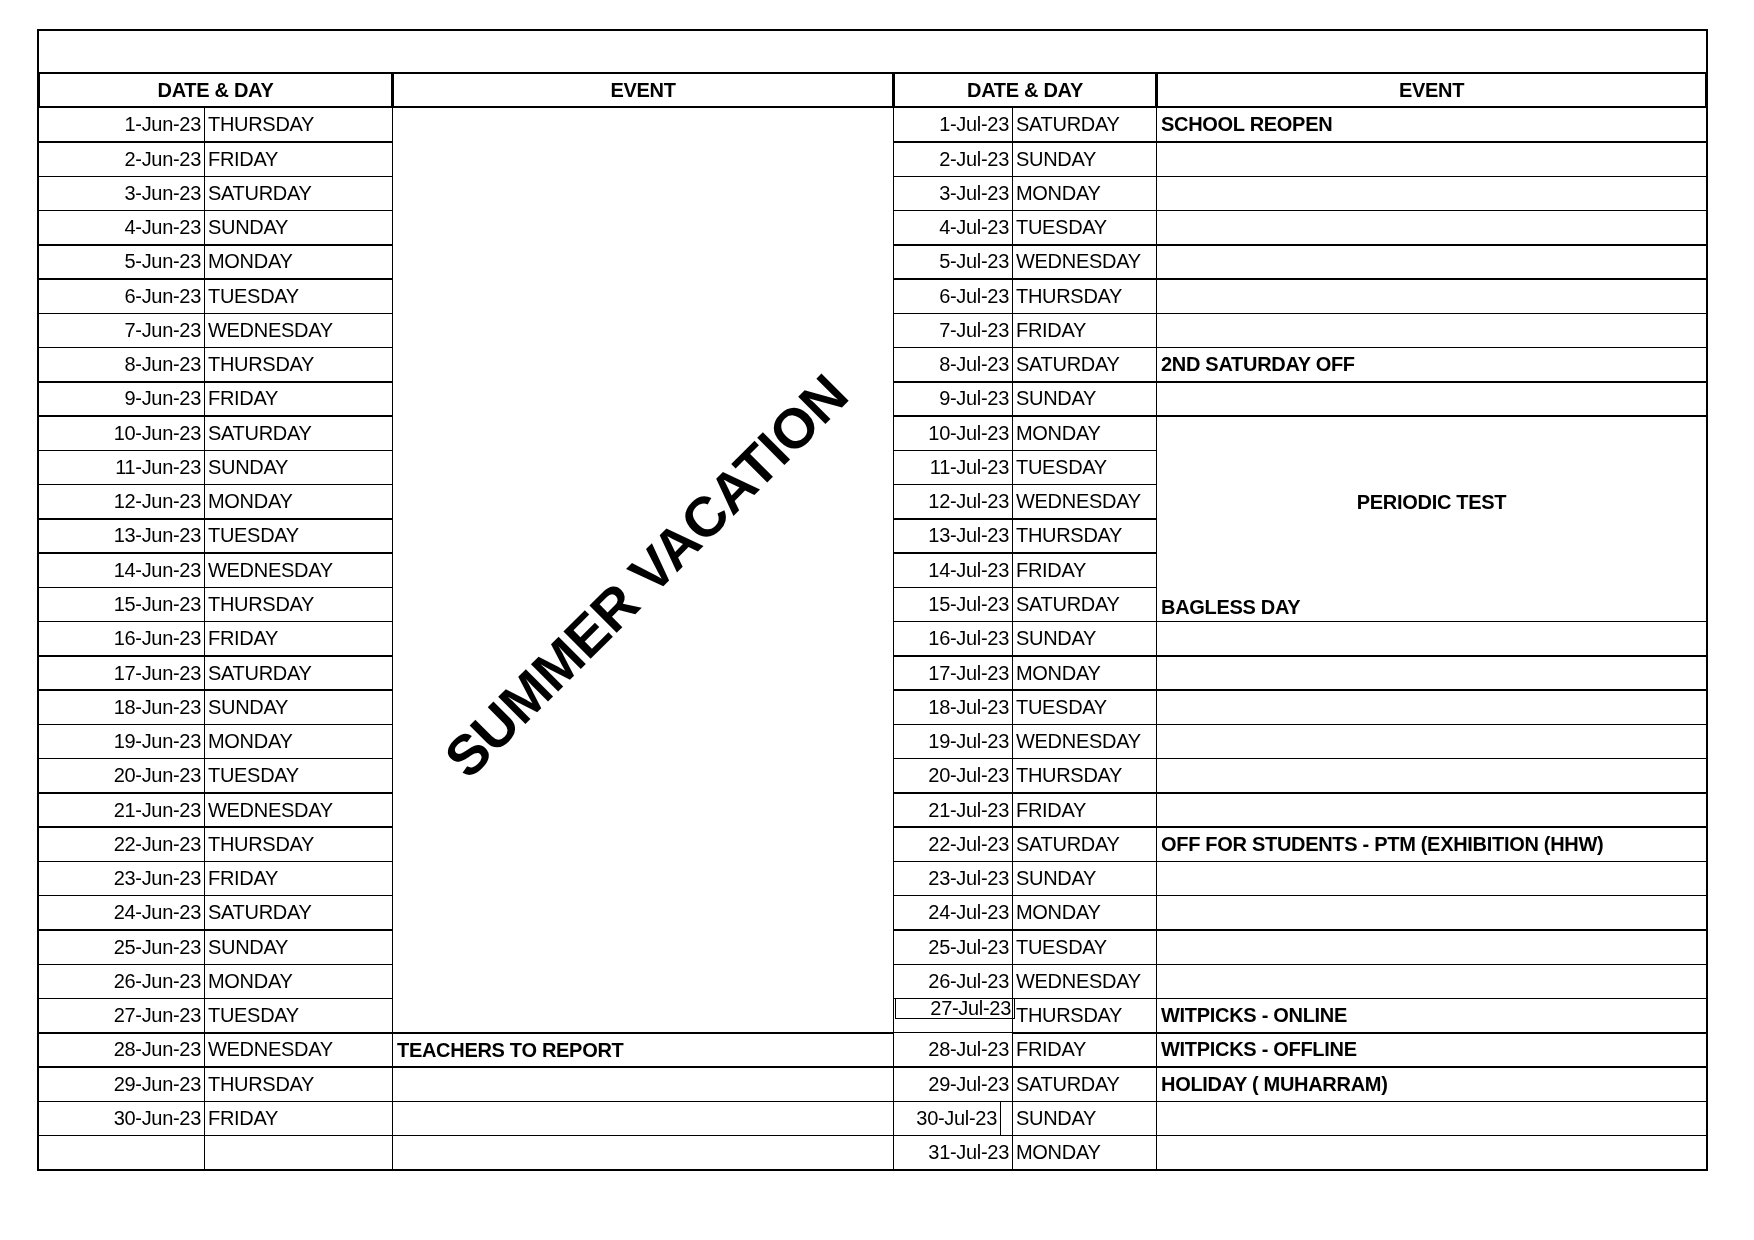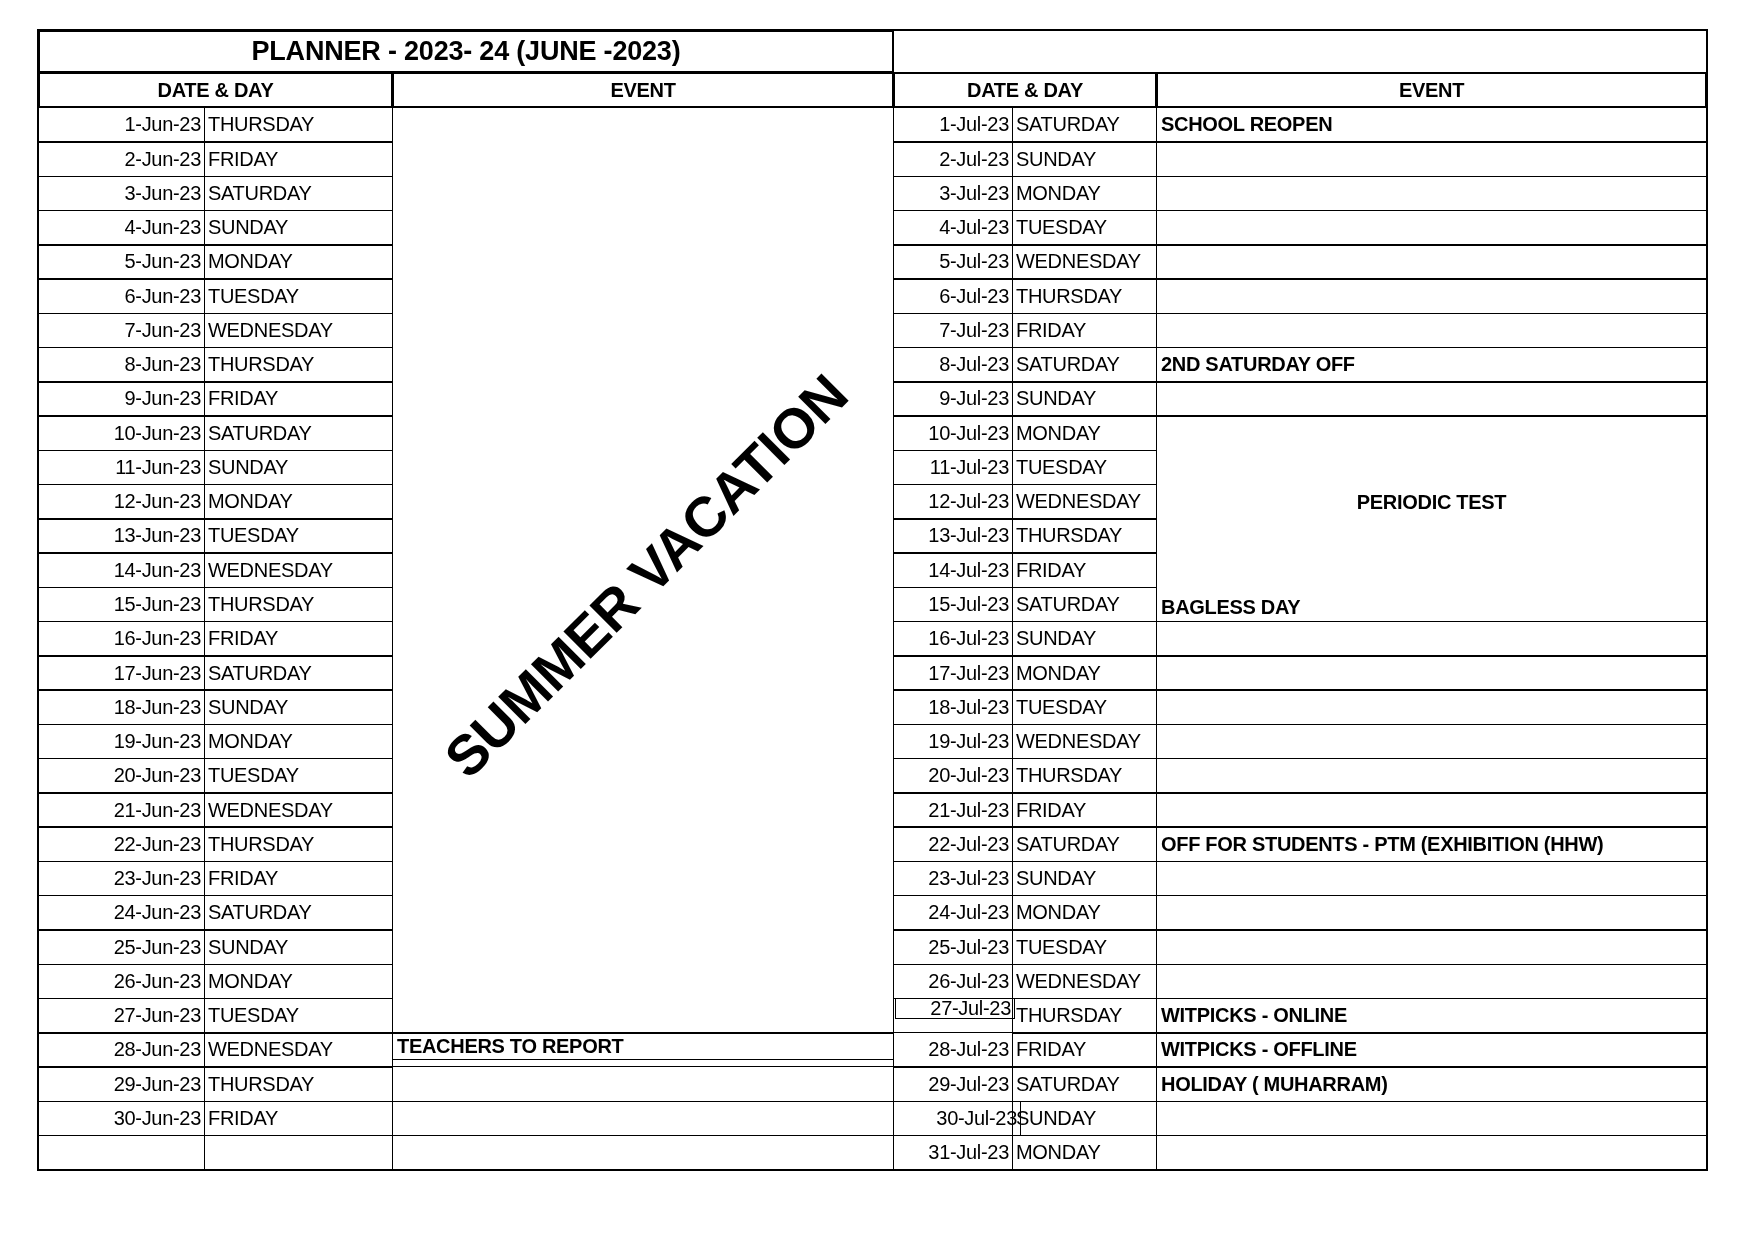--- a/index.html
+++ b/index.html
@@ -18,21 +18,20 @@
   .bagless { position:absolute; left:4px; bottom:2px; font-weight:bold; font-size:20px; }
   .vacation { position:absolute; font-weight:bold; font-size:56px; letter-spacing:-0.5px;
               transform:translate(-50%,-50%) rotate(-45deg); white-space:nowrap; }
   .frame { position:absolute; box-sizing:border-box; border:2.5px solid #000; pointer-events:none; }
 </style>
 </head>
 <body>
 
 <div id="sheet">
 
-  <div class="cell title" style="left:38px;top:30px;width:856px;height:43px;">PLANNER - 2023- 24 (JUNE -2023)</div>
   <div class="cell hdr" style="left:38px;top:72px;width:355px;height:36px;">DATE &amp; DAY</div>
   <div class="cell hdr" style="left:392px;top:72px;width:502px;height:36px;">EVENT</div>
 
   <div class="cell hdr" style="left:893px;top:72px;width:264px;height:36px;">DATE &amp; DAY</div>
   <div class="cell hdr" style="left:1156px;top:72px;width:551px;height:36px;">EVENT</div>
 
   <div id="june-rows">
       <div class="cell date" style="left: 38px; top: 107px; width: 167px; height: 35.76px;">1-Jun-23</div>
       <div class="cell day" style="left: 204px; top: 107px; width: 189px; height: 35.76px;">THURSDAY</div>
       <div class="cell date" style="left: 38px; top: 141.26px; width: 167px; height: 35.76px;">2-Jun-23</div>
@@ -82,21 +81,21 @@
       <div class="cell date" style="left: 38px; top: 894.98px; width: 167px; height: 35.76px;">24-Jun-23</div>
       <div class="cell day" style="left: 204px; top: 894.98px; width: 189px; height: 35.76px;">SATURDAY</div>
       <div class="cell date" style="left: 38px; top: 929.24px; width: 167px; height: 35.76px;">25-Jun-23</div>
       <div class="cell day" style="left: 204px; top: 929.24px; width: 189px; height: 35.76px;">SUNDAY</div>
       <div class="cell date" style="left: 38px; top: 963.5px; width: 167px; height: 35.76px;">26-Jun-23</div>
       <div class="cell day" style="left: 204px; top: 963.5px; width: 189px; height: 35.76px;">MONDAY</div>
       <div class="cell date" style="left: 38px; top: 997.76px; width: 167px; height: 35.76px;">27-Jun-23</div>
       <div class="cell day" style="left: 204px; top: 997.76px; width: 189px; height: 35.76px;">TUESDAY</div>
       <div class="cell date" style="left: 38px; top: 1032.02px; width: 167px; height: 35.76px; padding-left: 19px;">28-Jun-23</div>
       <div class="cell day" style="left: 204px; top: 1032.02px; width: 189px; height: 35.76px;">WEDNESDAY</div>
-      <div class="cell event" style="left: 392px; top: 1032.02px; width: 502px; height: 28px;">TEACHERS TO REPORT</div>
+      <div class="cell event" style="left: 392px; top: 1032.02px; width: 502px; height: 36px;">TEACHERS TO REPORT</div>
       <div class="cell date" style="left: 38px; top: 1066.28px; width: 167px; height: 35.76px;">29-Jun-23</div>
       <div class="cell day" style="left: 204px; top: 1066.28px; width: 189px; height: 35.76px;">THURSDAY</div>
       <div class="cell event" style="left: 392px; top: 1066.28px; width: 502px; height: 35.76px;"></div>
       <div class="cell date" style="left: 38px; top: 1100.54px; width: 167px; height: 35.76px;">30-Jun-23</div>
       <div class="cell day" style="left: 204px; top: 1100.54px; width: 189px; height: 35.76px;">FRIDAY</div>
       <div class="cell event" style="left: 392px; top: 1100.54px; width: 502px; height: 35.76px;"></div>
       <div class="cell date" style="left: 38px; top: 1134.8px; width: 167px; height: 35.76px;"></div>
       <div class="cell day" style="left: 204px; top: 1134.8px; width: 189px; height: 35.76px;"></div>
       <div class="cell event" style="left: 392px; top: 1134.8px; width: 502px; height: 35.76px;"></div>
       <div class="cell " style="left: 392px; top: 107px; width: 502px; height: 926.52px;">
@@ -178,21 +177,21 @@
       <div class="cell event" style="left: 1156px; top: 963.5px; width: 551px; height: 35.76px;"></div>
       <div class="cell date" style="left: 895px; top: 997.76px; width: 120px; height: 21px;">27-Jul-23</div>
       <div class="cell day" style="left: 1012px; top: 997.76px; width: 145px; height: 35.76px;">THURSDAY</div>
       <div class="cell event" style="left: 1156px; top: 997.76px; width: 551px; height: 35.76px;">WITPICKS - ONLINE</div>
       <div class="cell date" style="left: 893px; top: 1032.02px; width: 120px; height: 35.76px;">28-Jul-23</div>
       <div class="cell day" style="left: 1012px; top: 1032.02px; width: 145px; height: 35.76px;">FRIDAY</div>
       <div class="cell event" style="left: 1156px; top: 1032.02px; width: 551px; height: 35.76px;">WITPICKS - OFFLINE</div>
       <div class="cell date" style="left: 893px; top: 1066.28px; width: 120px; height: 35.76px;">29-Jul-23</div>
       <div class="cell day" style="left: 1012px; top: 1066.28px; width: 145px; height: 35.76px;">SATURDAY</div>
       <div class="cell event" style="left: 1156px; top: 1066.28px; width: 551px; height: 35.76px;">HOLIDAY ( MUHARRAM)</div>
-      <div class="cell date" style="left: 893px; top: 1100.54px; width: 128px; height: 35.76px;">30-Jul-23</div>
+      <div class="cell date" style="left: 893px; top: 1100.54px; width: 108px; height: 35.76px;">30-Jul-23</div>
       <div class="cell day" style="left: 1012px; top: 1100.54px; width: 145px; height: 35.76px;">SUNDAY</div>
       <div class="cell event" style="left: 1156px; top: 1100.54px; width: 551px; height: 35.76px;"></div>
       <div class="cell date" style="left: 893px; top: 1134.8px; width: 120px; height: 35.76px;">31-Jul-23</div>
       <div class="cell day" style="left: 1012px; top: 1134.8px; width: 145px; height: 35.76px;">MONDAY</div>
       <div class="cell event" style="left: 1156px; top: 1134.8px; width: 551px; height: 35.76px;"></div>
       <div class="cell merged-periodic" style="left: 1156px; top: 415.34px; width: 551px; height: 207.06px;">
         <span style="margin-top: -32px;">PERIODIC TEST</span>
         <span class="bagless">BAGLESS DAY</span>
       </div>
     </div>

